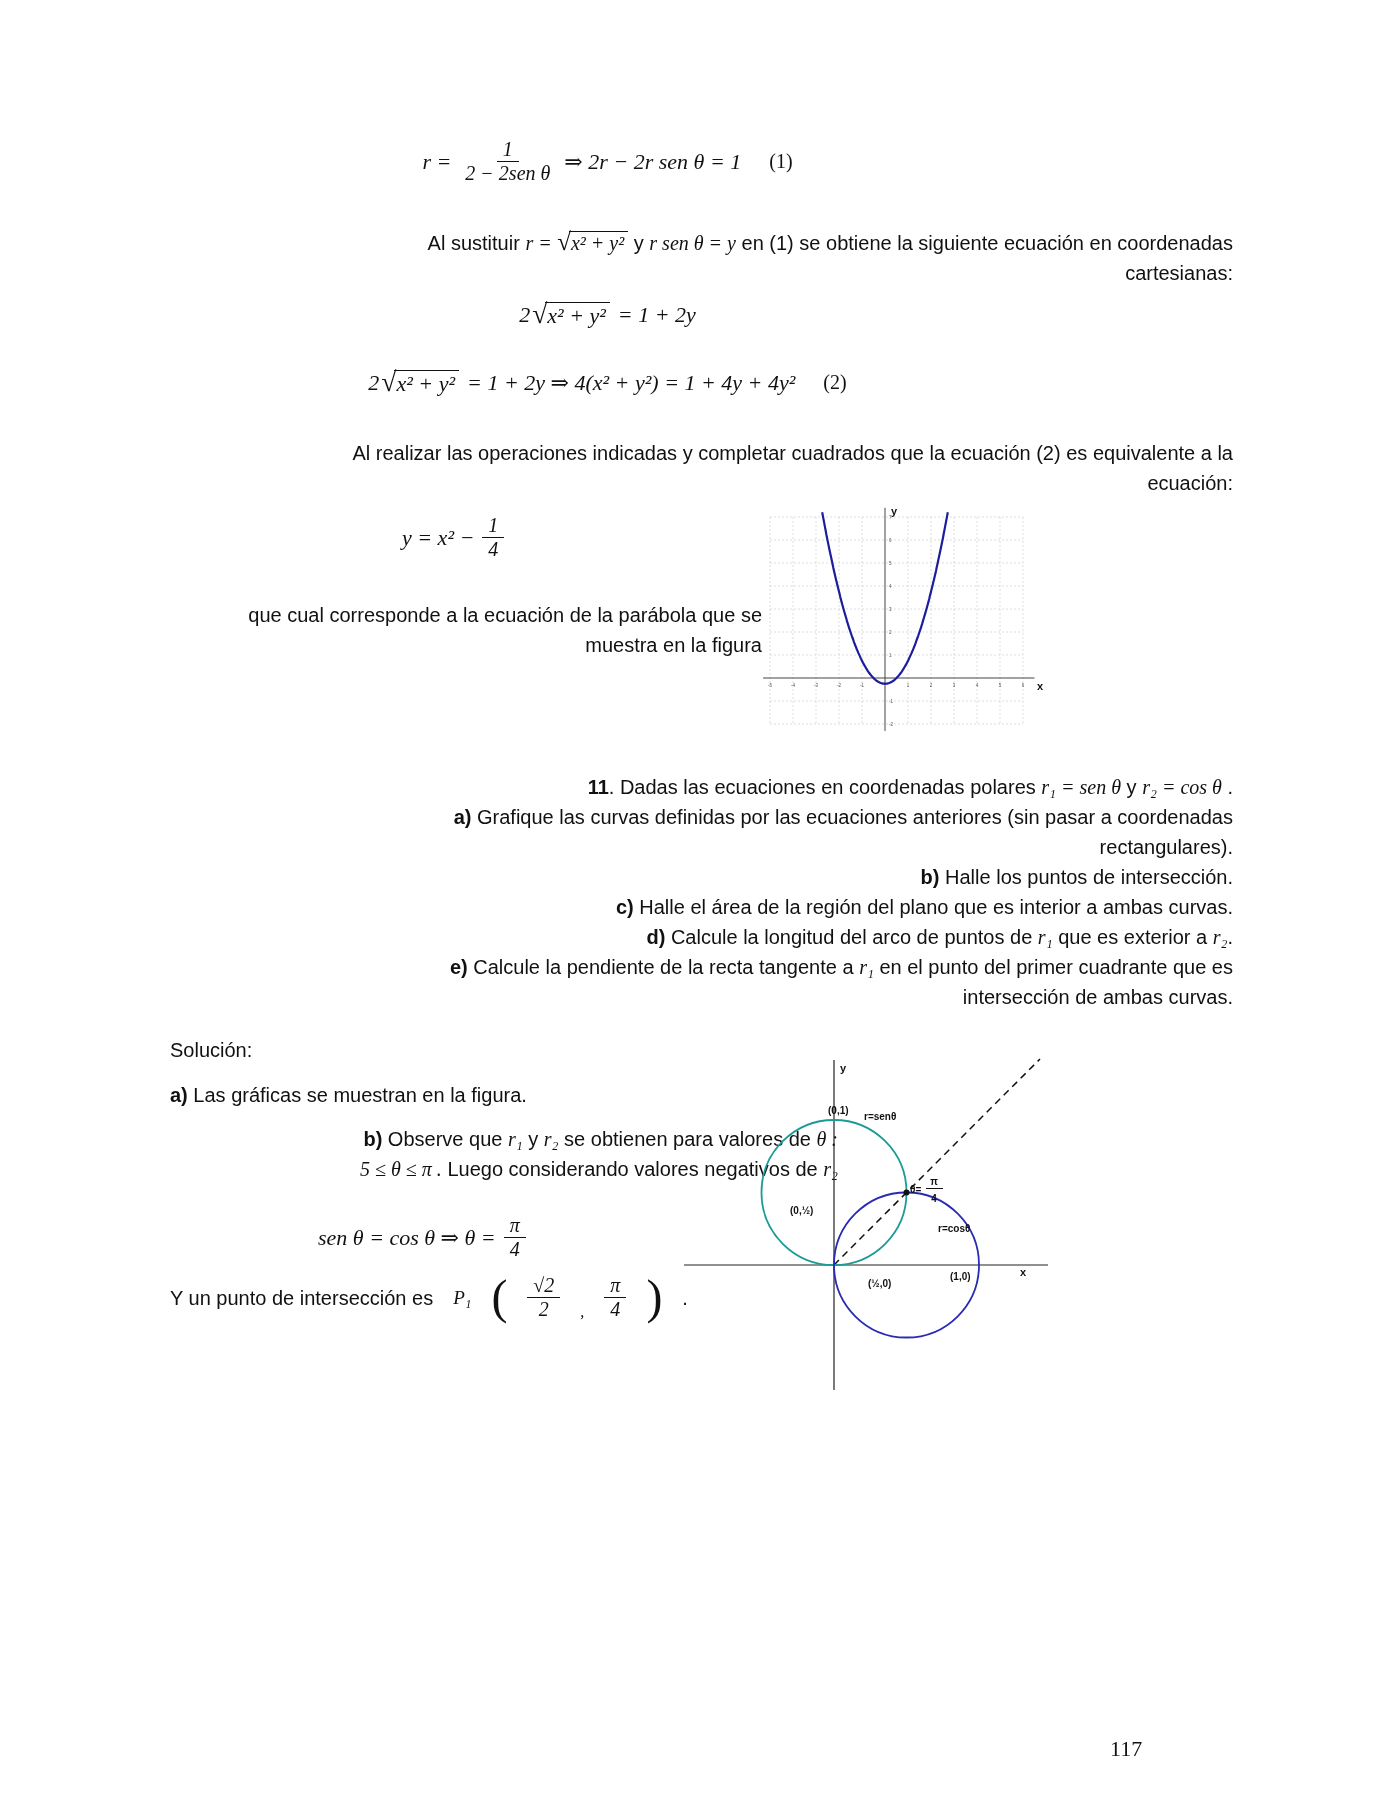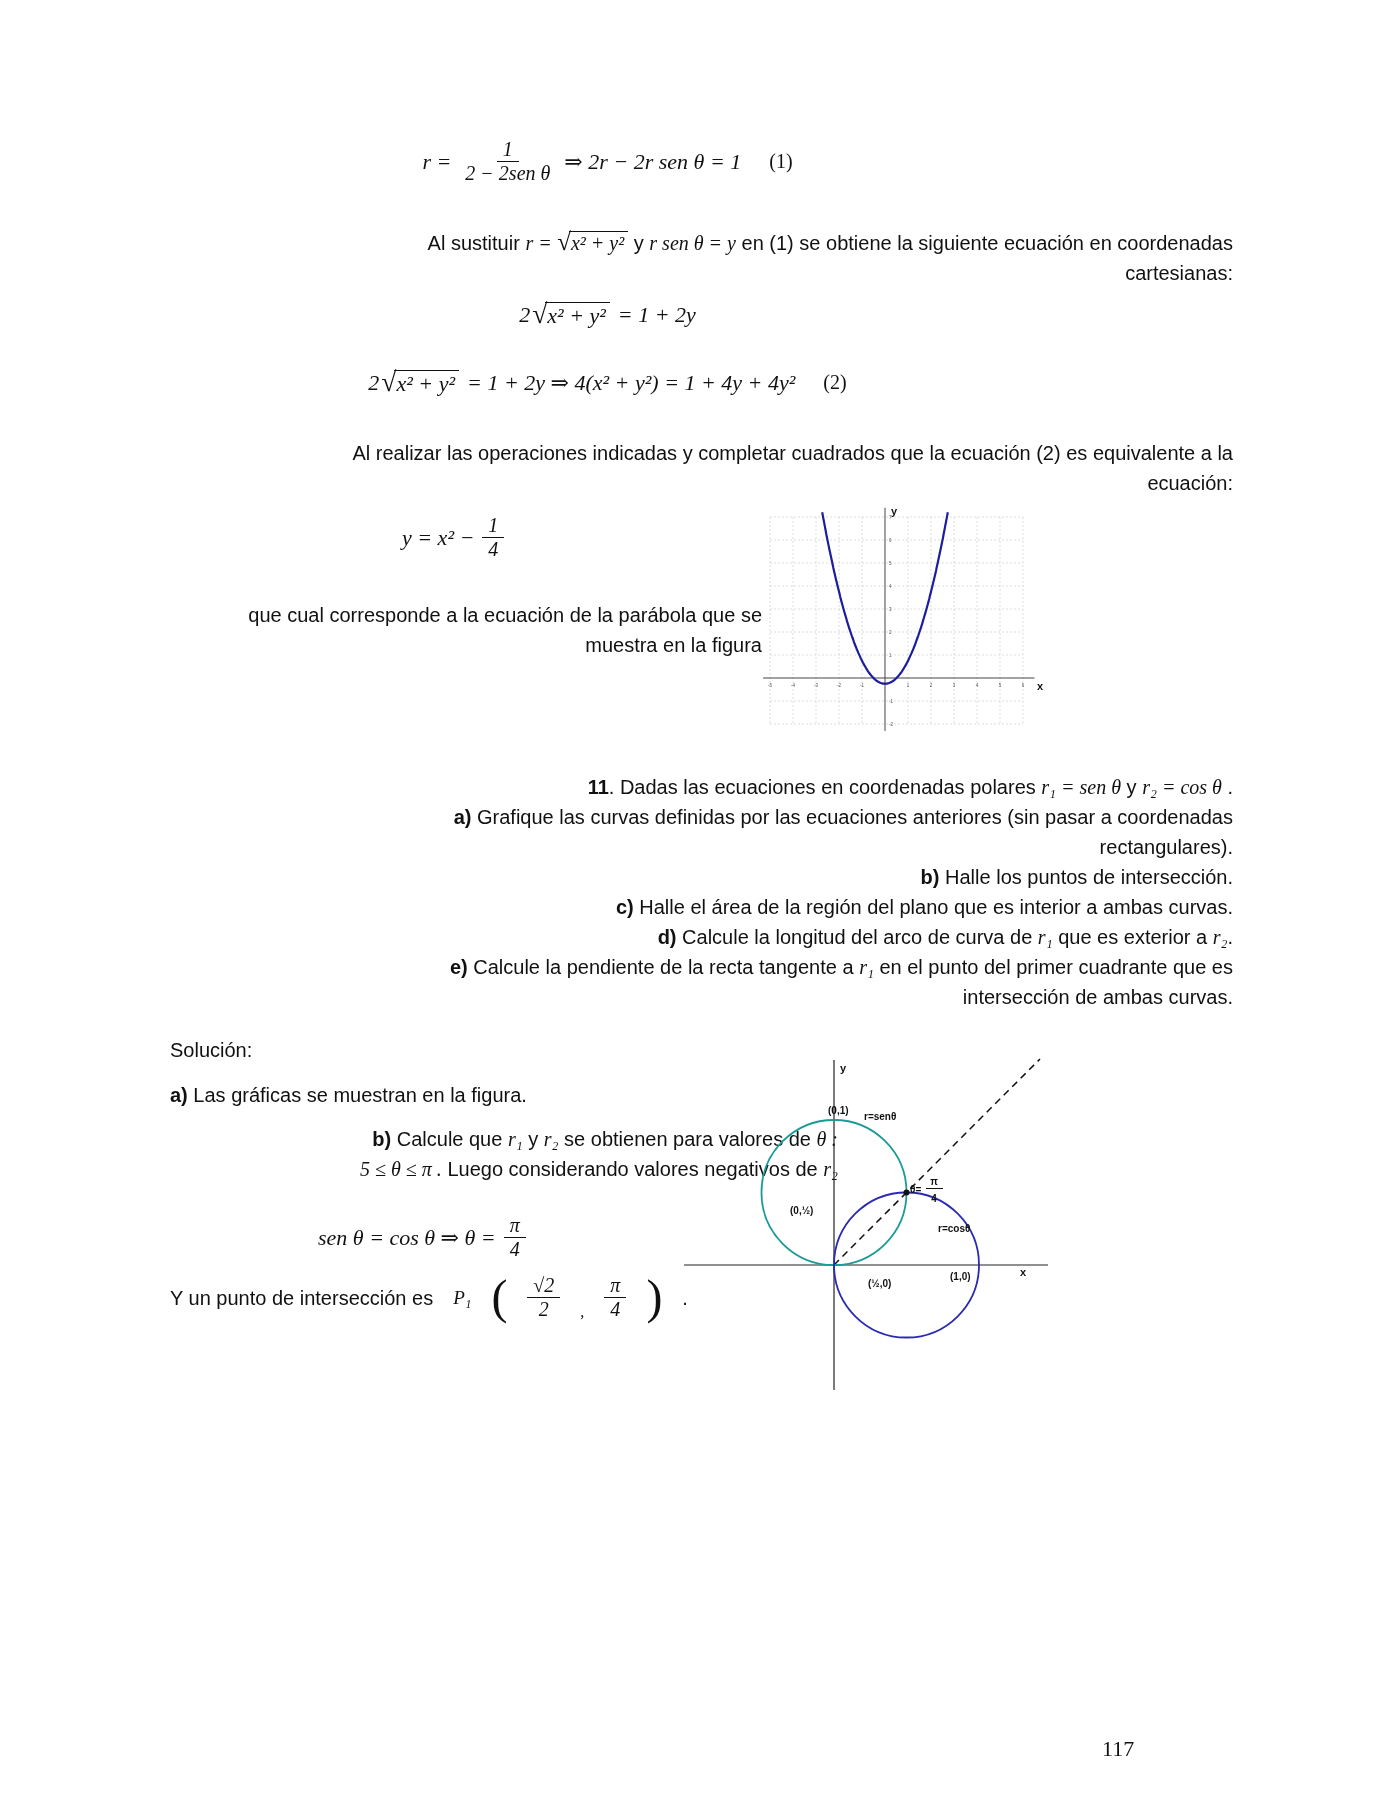--- a/index.html
+++ b/index.html
@@ -17,21 +17,21 @@
   .frac{display:inline-flex;flex-direction:column;align-items:center;vertical-align:middle;
         line-height:1.15;font-size:20px;}
   .frac .fnum{padding:0 6px;border-bottom:1.4px solid #111;}
   .frac .fden{padding:0 6px;}
   .sqrt{font-style:normal;font-size:1.25em;line-height:1;}
   .rad{border-top:1.4px solid #111;padding:0 4px 0 2px;margin-left:-2px;}
   .eqtag{font-family:"Liberation Serif","DejaVu Serif",serif;font-style:normal;
          font-size:20px;margin-left:20px;}
   .bp{font-family:"Liberation Serif","DejaVu Serif",serif;font-style:normal;
       font-size:48px;font-weight:300;line-height:0.85;}
-  .pagenum{font-family:"Liberation Serif","DejaVu Serif",serif;font-size:22px;}
+  .pagenum{font-family:"Liberation Serif","DejaVu Serif",serif;font-size:22px;margin-left:8px;}
   
   .grid{stroke:#c8c8c8;stroke-width:0.6;stroke-dasharray:2 2;}
   .tick{font:4.5px "Liberation Sans",sans-serif;fill:#555;}
   .axis{stroke:#444;stroke-width:1;}
   .curve{fill:none;stroke-width:2.2;}
   .axis2{stroke:#222;stroke-width:1.2;}
   .circ{fill:none;stroke-width:1.8;}
   .dash{stroke:#111;stroke-width:1.5;stroke-dasharray:7 5;}
   .lbl{font:bold 10px "Liberation Sans",sans-serif;fill:#111;}
   .axl{font:bold 11px "Liberation Sans",sans-serif;fill:#111;}
@@ -158,35 +158,35 @@
     <p>
       <span class="bold">a)</span><span> Grafique las curvas definidas por las ecuaciones anteriores (sin pasar a coordenadas</span><br><span>rectangulares).</span>
     </p>
     <p>
       <span class="bold">b)</span><span> Halle los puntos de intersección.</span>
     </p>
     <p>
       <span class="bold">c)</span><span> Halle el área de la región del plano que es interior a ambas curvas.</span>
     </p>
     <p>
-      <span class="bold">d)</span><span> Calcule la longitud del arco de curva de </span><span class="math">r₁</span><span> que es exterior a </span><span class="math">r₂</span><span>.</span>
+      <span class="bold">d)</span><span> Calcule la longitud del arco de puntos de </span><span class="math">r₁</span><span> que es exterior a </span><span class="math">r₂</span><span>.</span>
     </p>
     <p>
       <span class="bold">e)</span><span> Calcule la pendiente de la recta tangente a </span><span class="math">r₁</span><span> en el punto del primer cuadrante que es</span><br><span>intersección de ambas curvas.</span>
     </p>
   </div>
 
   <p class="txt abs it" style="left:170px;top:1035px">Solución:</p>
 
   <p class="txt abs" style="left:170px;top:1080px">
     <span class="bold">a)</span><span> Las gráficas se muestran en la figura.</span>
   </p>
 
   <p class="txt abs" style="left:170px;top:1124px;width:668px">
-    <span class="bold">b)</span><span> Calcule que </span><span class="math">r₁</span><span> y </span><span class="math">r₂</span><span> se obtienen para valores de </span><span class="math">θ :</span><br>
+    <span class="bold">b)</span><span> Observe que </span><span class="math">r₁</span><span> y </span><span class="math">r₂</span><span> se obtienen para valores de </span><span class="math">θ :</span><br>
     <span class="math">5 ≤ θ ≤ π .</span><span> Luego considerando valores negativos de </span><span class="math">r₂</span>
   </p>
 
   <div class="abs" style="left:318px;top:1214px">
     <span class="eqrow">
       <span class="math">sen θ = cos θ ⇒ θ =</span>
       <span class="frac math">
         <span class="fnum">π</span>
         <span class="fden">4</span>
       </span>

